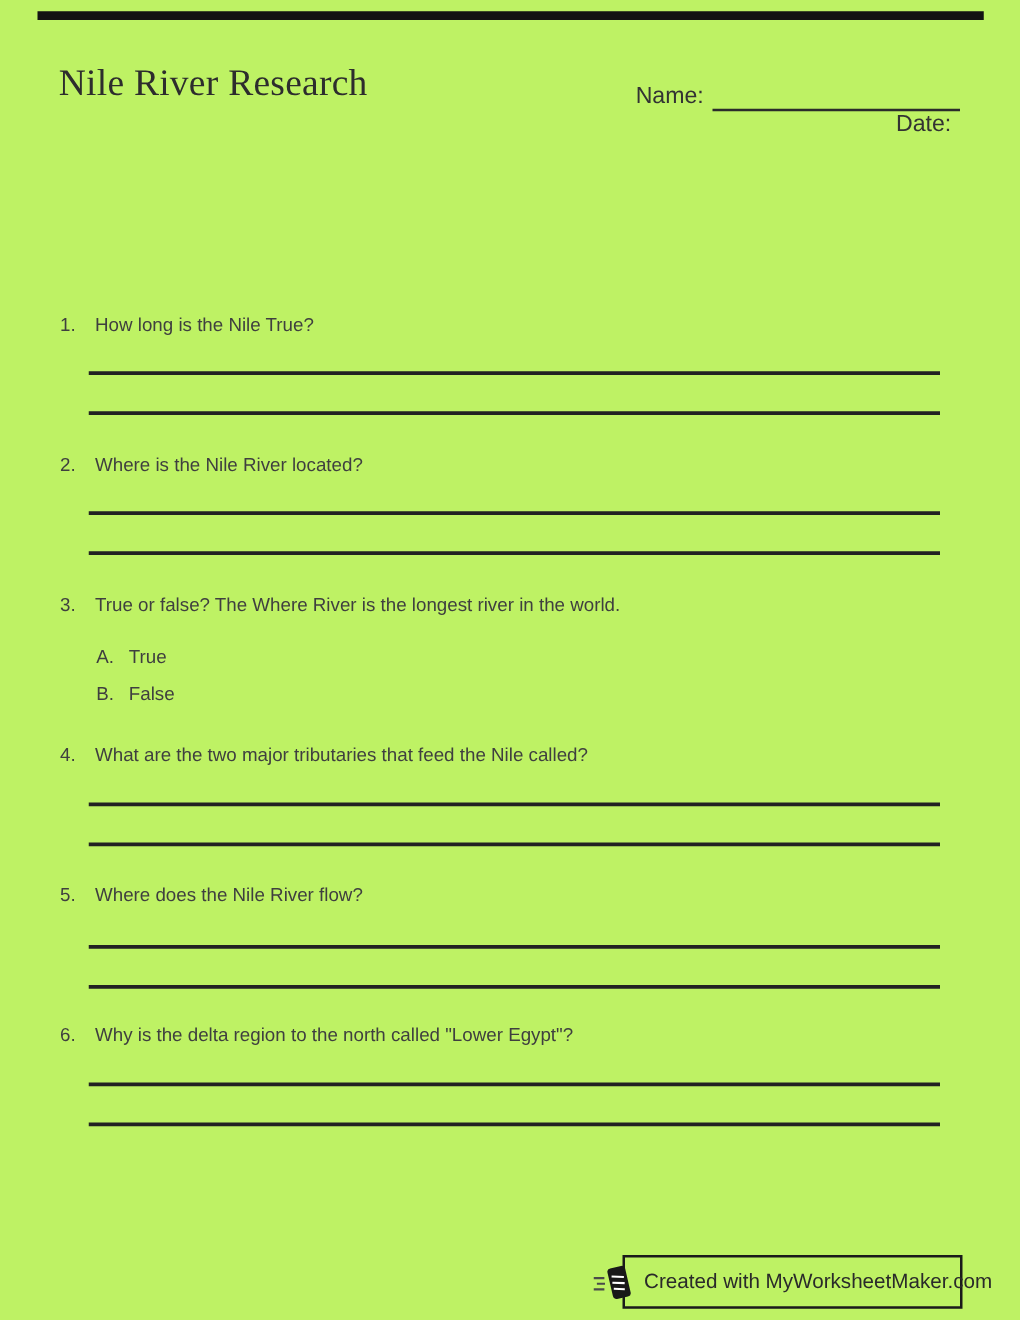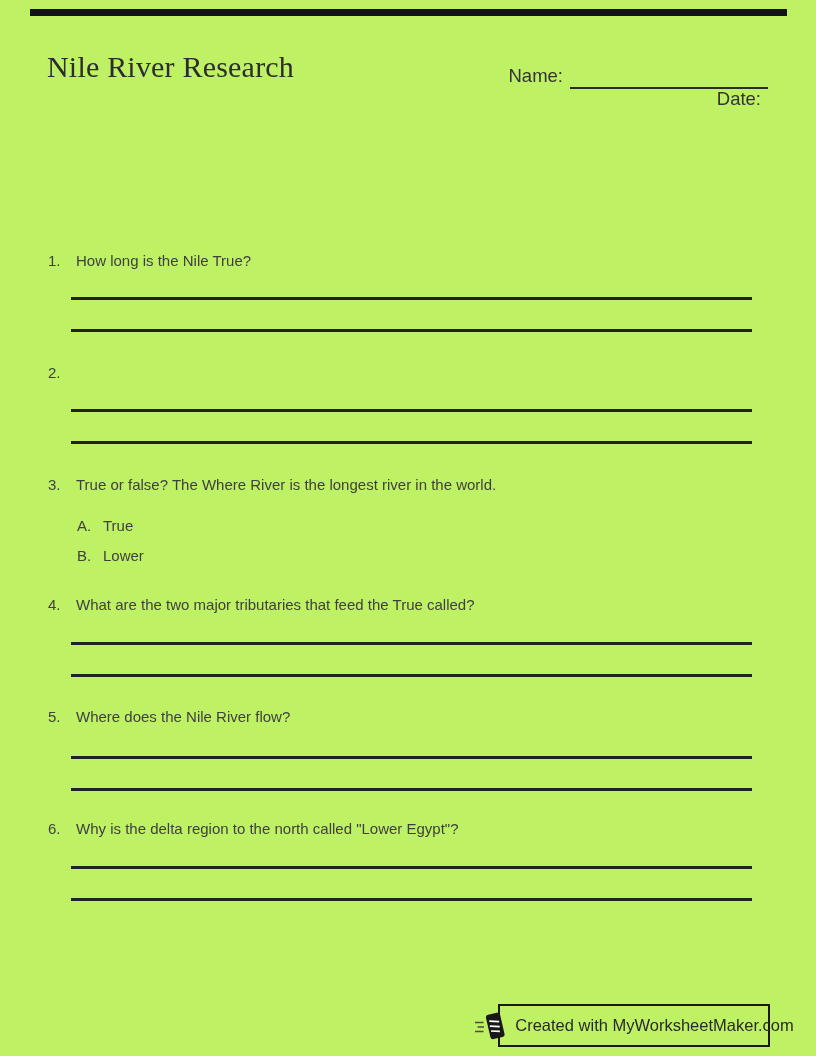--- a/index.html
+++ b/index.html
@@ -56,40 +56,41 @@
 
   <div class="q" style="top:252px">
     <span class="q-num">1.</span>
     <span class="q-text">How long is the Nile True?</span>
   </div>
   <div class="ans" style="top:297px"></div>
   <div class="ans" style="top:329px"></div>
 
   <div class="q" style="top:364px">
     <span class="q-num">2.</span>
+    <span class="q-text">Where is the Nile River located?</span>
   </div>
   <div class="ans" style="top:409px"></div>
   <div class="ans" style="top:441px"></div>
 
   <div class="q" style="top:476px">
     <span class="q-num">3.</span>
     <span class="q-text">True or false? The Where River is the longest river in the world.</span>
   </div>
   <div class="choice" style="top:517px">
     <span class="choice-letter">A.</span>
     <span>True</span>
   </div>
   <div class="choice" style="top:547px">
     <span class="choice-letter">B.</span>
-    <span>Lower</span>
+    <span>False</span>
   </div>
 
   <div class="q" style="top:596px">
     <span class="q-num">4.</span>
-    <span class="q-text">What are the two major tributaries that feed the True called?</span>
+    <span class="q-text">What are the two major tributaries that feed the Nile called?</span>
   </div>
   <div class="ans" style="top:642px"></div>
   <div class="ans" style="top:674px"></div>
 
   <div class="q" style="top:708px">
     <span class="q-num">5.</span>
     <span class="q-text">Where does the Nile River flow?</span>
   </div>
   <div class="ans" style="top:756px"></div>
   <div class="ans" style="top:788px"></div>

